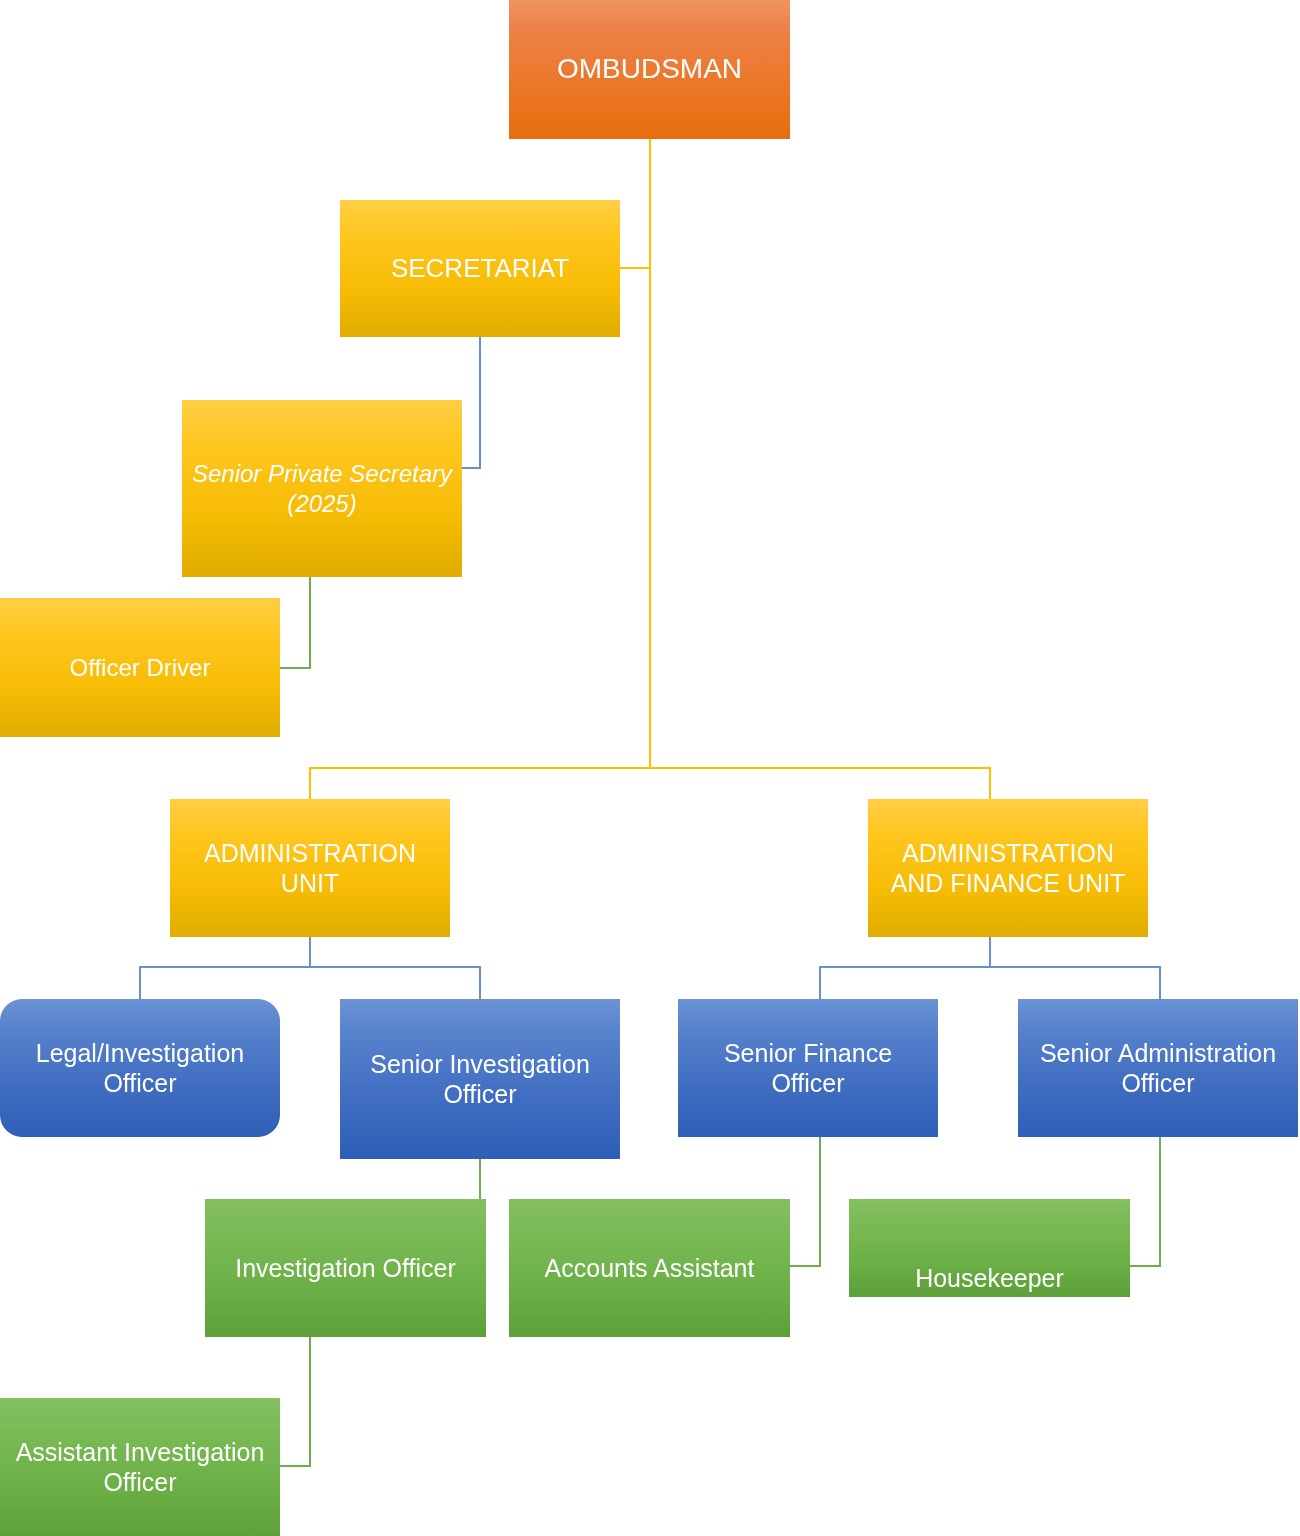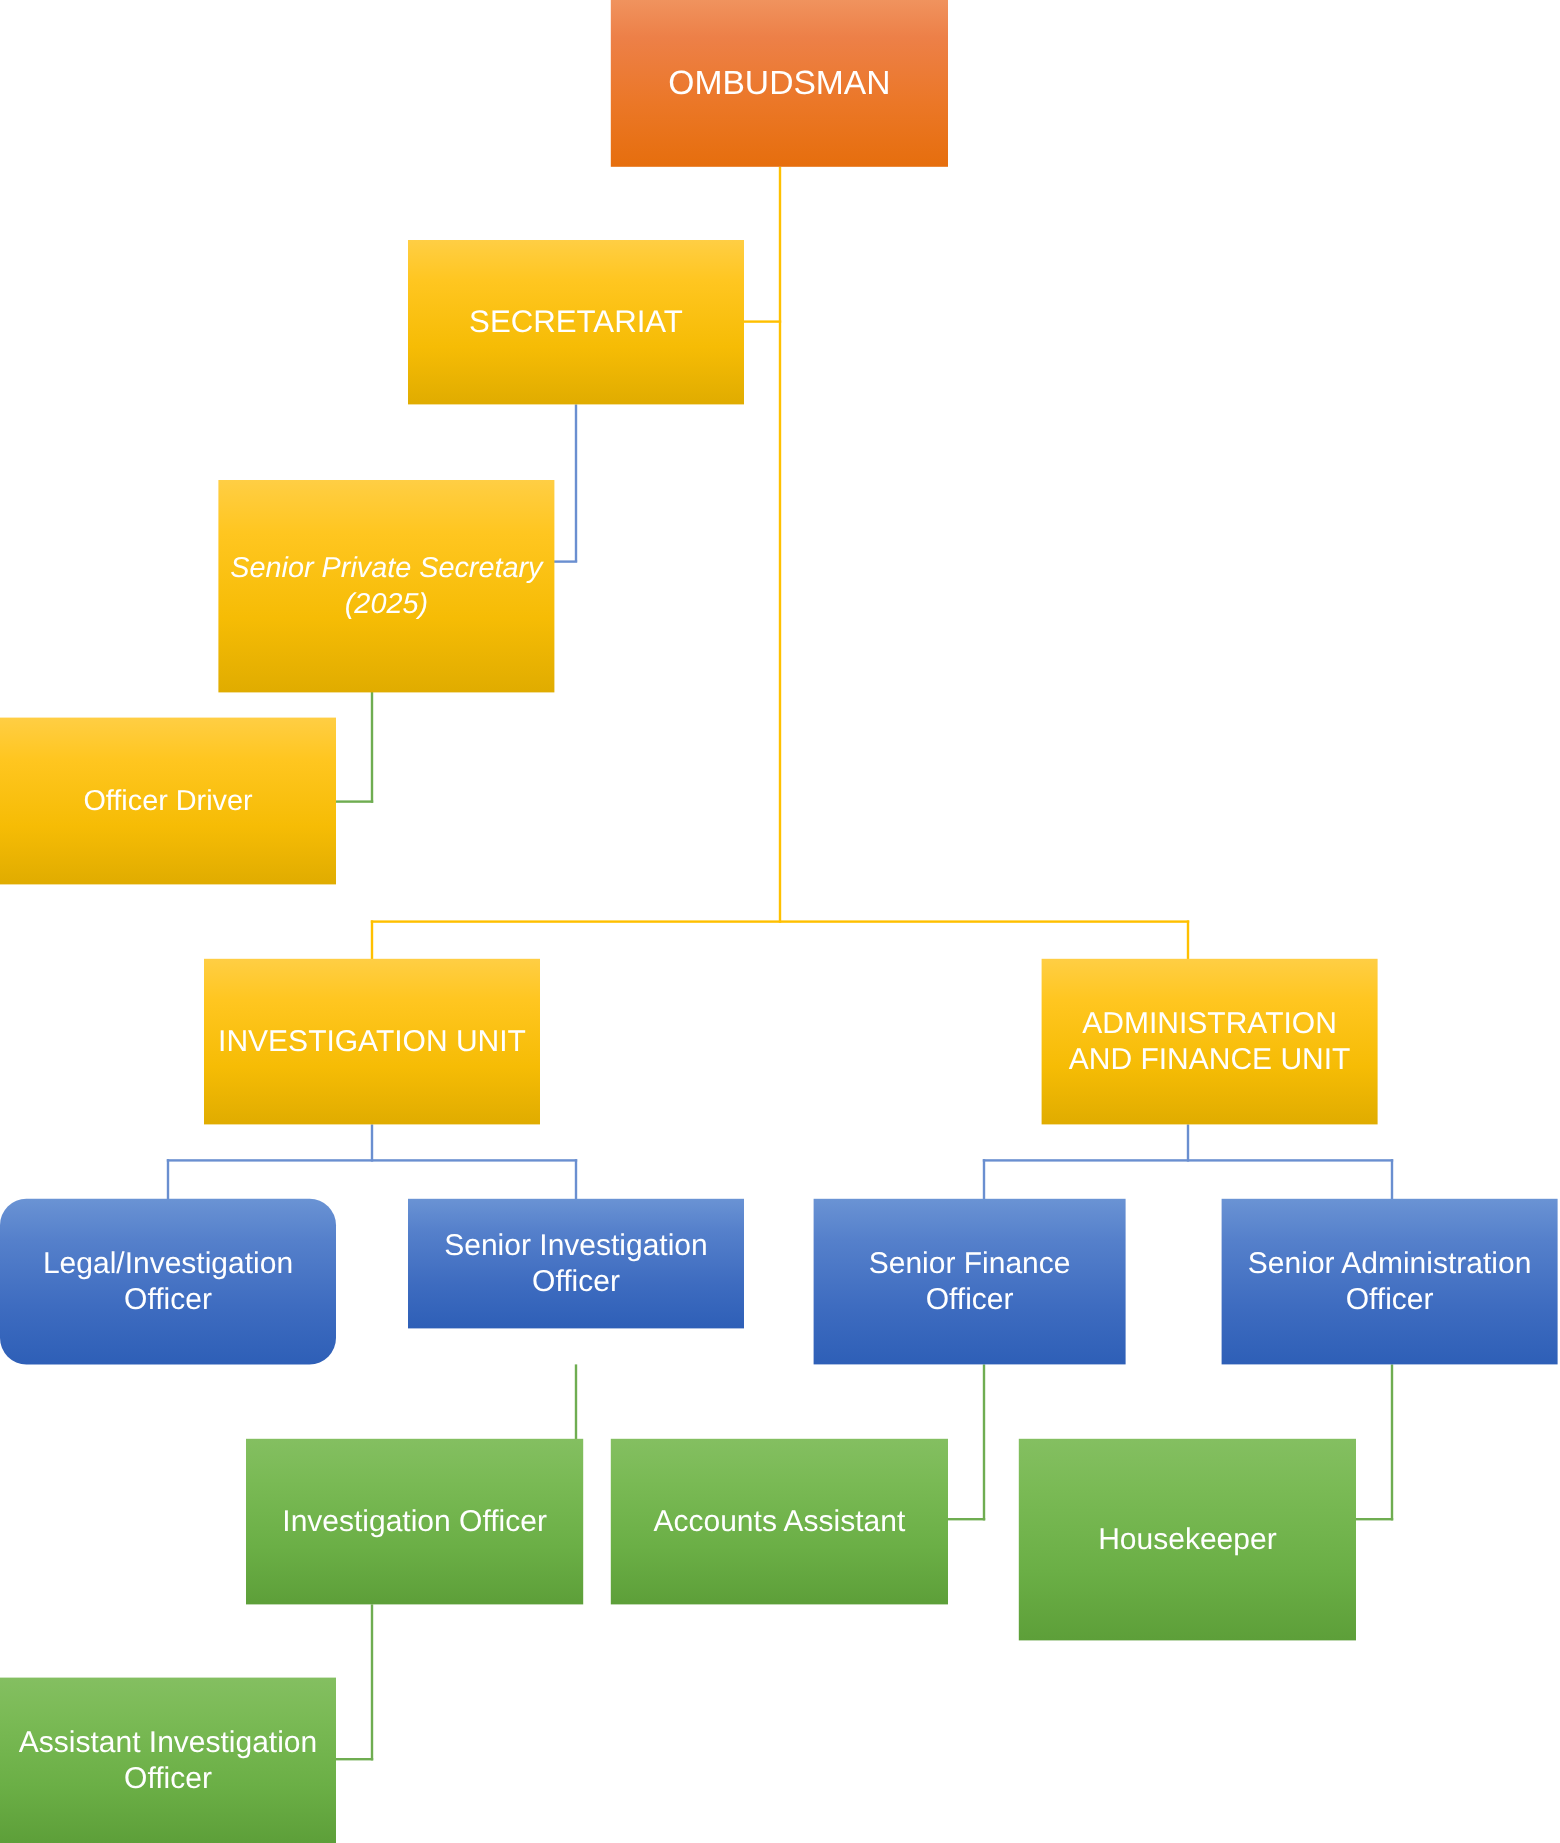--- a/index.html
+++ b/index.html
@@ -105,52 +105,52 @@
 
   <div class="node n-yellow" style="left:182px; top:400px; width:280px; height:177px; font-size:24px;font-style:italic;">
     <span class="label">Senior Private Secretary (2025)</span>
   </div>
 
   <div class="node n-yellow" style="left:0px; top:598px; width:280px; height:139px; font-size:24px;">
     <span class="label">Officer Driver</span>
   </div>
 
   <div class="node n-yellow" style="left:170px; top:799px; width:280px; height:138px; font-size:25px;">
-    <span class="label">INVESTIGATION UNIT</span>
+    <span class="label">ADMINISTRATION UNIT</span>
   </div>
 
   <div class="node n-yellow" style="left:850px; top:799px; width:280px; height:138px; font-size:25px;margin-left:18px;">
     <span class="label">ADMINISTRATION AND FINANCE UNIT</span>
   </div>
 
   <div class="node n-blue" style="left:0px; top:999px; width:280px; height:138px; font-size:25px;border-radius:22px;">
     <span class="label">Legal/Investigation Officer</span>
   </div>
 
-  <div class="node n-blue" style="left:340px; top:999px; width:280px; height:108px; font-size:25px;">
+  <div class="node n-blue" style="left:340px; top:999px; width:280px; height:160px; font-size:25px;">
     <span class="label">Senior Investigation Officer</span>
   </div>
 
   <div class="node n-blue" style="left:678px; top:999px; width:260px; height:138px; font-size:25px;">
     <span class="label">Senior Finance Officer</span>
   </div>
 
   <div class="node n-blue" style="left:1018px; top:999px; width:280px; height:138px; font-size:25px;">
     <span class="label">Senior Administration Officer</span>
   </div>
 
   <div class="node n-green" style="left:169px; top:1199px; width:281px; height:138px; font-size:25px;margin-left:36px;">
     <span class="label">Investigation Officer</span>
   </div>
 
   <div class="node n-green" style="left:509px; top:1199px; width:281px; height:138px; font-size:25px;">
     <span class="label">Accounts Assistant</span>
   </div>
 
-  <div class="node n-green" style="left:849px; top:1199px; width:281px; height:168px; font-size:25px;">
+  <div class="node n-green" style="left:849px; top:1199px; width:281px; height:98px; font-size:25px;align-items:flex-end;">
     <span class="label">Housekeeper</span>
   </div>
 
   <div class="node n-green" style="left:0px; top:1398px; width:280px; height:138px; font-size:25px;">
     <span class="label">Assistant Investigation Officer</span>
   </div>
 
 </div>
 
 </body></html>

